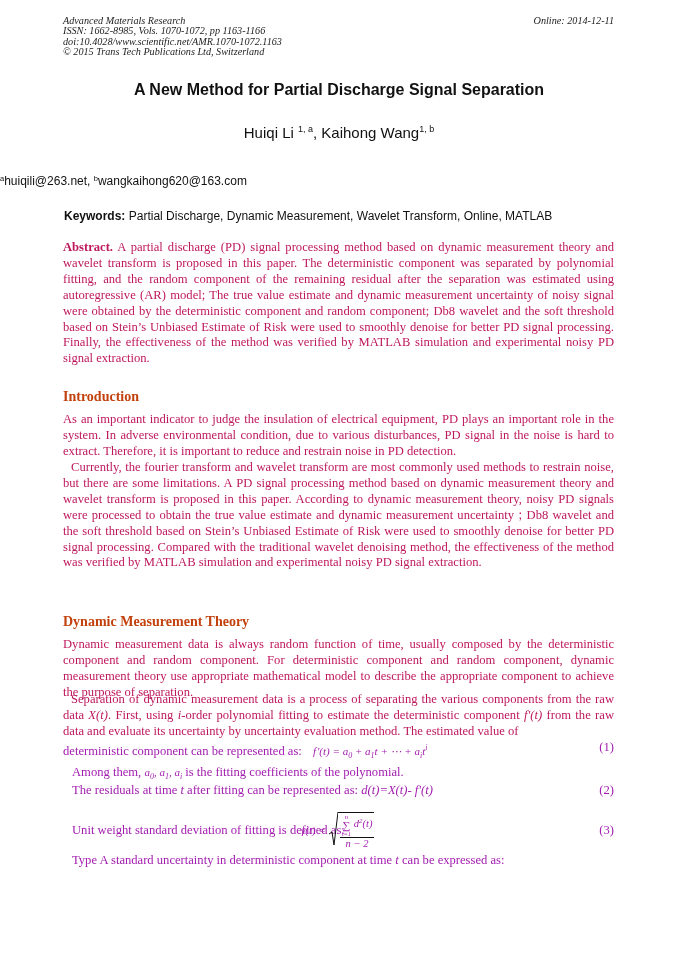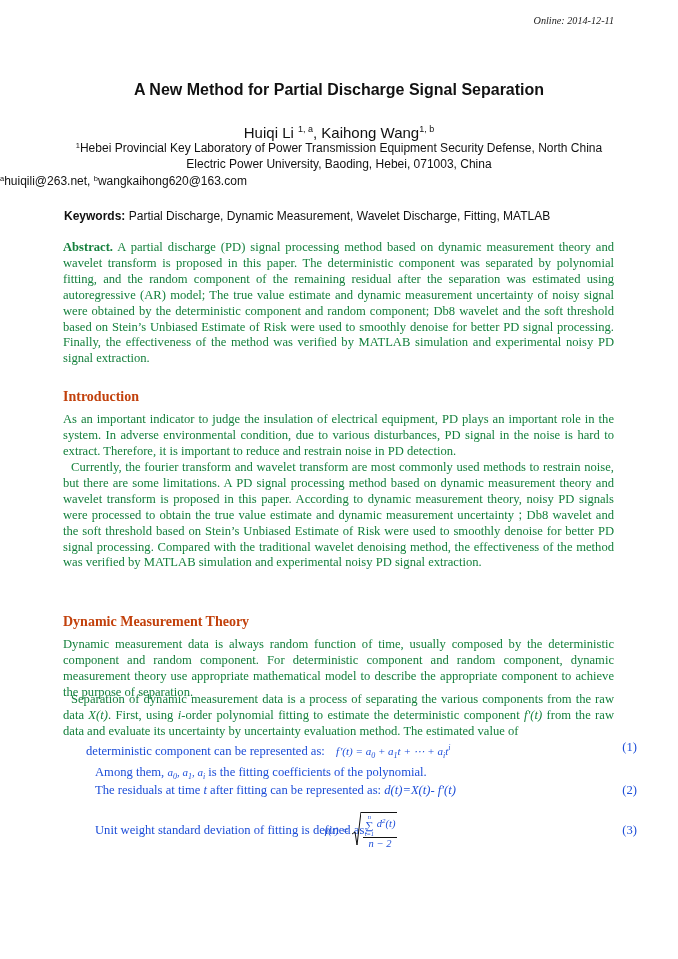--- a/index.html
+++ b/index.html
@@ -23,59 +23,61 @@
            font-family: "Liberation Sans", sans-serif; font-size: 12px; line-height: 16px; color: #111; }
   .affil sup, .emails sup { font-size: 7.5px; vertical-align: 4px; }
   .emails { position: absolute; left: 0; width: 678px; top: 174px; 
             font-family: "Liberation Sans", sans-serif; font-size: 12px; color: #111; }
 
   .keywords { position: absolute; left: 64px; top: 209px; width: 560px;
               font-family: "Liberation Sans", sans-serif; font-size: 12px; color: #111; }
   .keywords b { font-weight: bold; }
 
   .para { position: absolute; left: 63px; width: 551px; font-size: 12.6px; line-height: 15.9px;
-          text-align: justify; color: #15803d; }
+          text-align: justify; color: #be185d; }
   .para .lead { font-weight: bold; }
   .indent { text-indent: 8px; }
 
   .heading { position: absolute; left: 63px; font-weight: bold; font-size: 14px; color: #c2410c; }
 
-  .eqline { position: absolute; left: 63px; width: 551px; font-size: 12.6px; line-height: 15.9px; color: #1d4ed8; margin-left: 23px; }
+  .eqline { position: absolute; left: 63px; width: 551px; font-size: 12.6px; line-height: 15.9px; color: #a21caf; }
   .eqnum { position: absolute; right: 0; top: 0; }
   .math { font-style: italic; font-size: 11px; }
   .math sub { font-size: 8px; font-style: italic; }
   .math sup { font-size: 8px; }
   .frac { display: inline-block; vertical-align: middle; text-align: center; font-style: italic; font-size: 10.5px; }
   .frac .num { display: block; border-bottom: 1px solid #111; padding: 0 2px; line-height: 12px; }
   .frac .den { display: block; line-height: 12px; }
   .sqrt { display: inline-block; vertical-align: middle; position: relative; padding-left: 9px; }
   .sqrt .rad { position: absolute; left: 0; top: 0; bottom: 0; width: 9px; }
   .sqrt .body { border-top: 1px solid #111; display: inline-block; padding-left: 2px; }
   .sum-stack { display: inline-block; vertical-align: middle; text-align: center; font-size: 6.5px; line-height: 7px; }
   .sum-stack .sig { font-size: 11px; line-height: 10px; }
 </style>
 </head>
 <body>
 
 <div class="page">
 
+  <div class="hdr hdr-left">
+    <div>Advanced Materials Research</div>
+    <div>ISSN: 1662-8985, Vols. 1070-1072, pp 1163-1166</div>
+    <div>doi:10.4028/www.scientific.net/AMR.1070-1072.1163</div>
+    <div>© 2015 Trans Tech Publications Ltd, Switzerland</div>
+  </div>
   <div class="hdr hdr-right">Online: 2014-12-11</div>
 
   <div class="title">A New Method for Partial Discharge Signal Separation</div>
 
   <div class="authors"><span>Huiqi Li</span> <sup>1, a</sup>, <span>Kaihong Wang</span><sup>1, b</sup></div>
 
-  <div class="affil">
-    <div><sup>1</sup><span>Hebei Provincial Key Laboratory of Power Transmission Equipment Security Defense, North China</span></div>
-    <div>Electric Power University, Baoding, Hebei, 071003, China</div>
-  </div>
 
   <div class="emails"><sup>a</sup><span>huiqili@263.net</span>, <sup>b</sup><span>wangkaihong620@163.com</span></div>
 
-  <div class="keywords"><b>Keywords:</b> <span>Partial Discharge, Dynamic Measurement, Wavelet Discharge, Fitting, MATLAB</span></div>
+  <div class="keywords"><b>Keywords:</b> <span>Partial Discharge, Dynamic Measurement, Wavelet Transform, Online, MATLAB</span></div>
 
   <div class="para" style="top:240px;"><span class="lead">Abstract.</span> <span>A partial discharge (PD) signal processing method based on dynamic measurement theory and wavelet transform is proposed in this paper. The deterministic component was separated by polynomial fitting, and the random component of the remaining residual after the separation was estimated using autoregressive (AR) model; The true value estimate and dynamic measurement uncertainty of noisy signal were obtained by the deterministic component and random component; Db8 wavelet and the soft threshold based on Stein’s Unbiased Estimate of Risk were used to smoothly denoise for better PD signal processing. Finally, the effectiveness of the method was verified by MATLAB simulation and experimental noisy PD signal extraction.</span></div>
 
   <div class="heading" style="top:389px;">Introduction</div>
 
   <div class="para" style="top:412px;">As an important indicator to judge the insulation of electrical equipment, PD plays an important role in the system. In adverse environmental condition, due to various disturbances, PD signal in the noise is hard to extract. Therefore, it is important to reduce and restrain noise in PD detection.</div>
   <div class="para indent" style="top:460px;">Currently, the fourier transform and wavelet transform are most commonly used methods to restrain noise, but there are some limitations. A PD signal processing method based on dynamic measurement theory and wavelet transform is proposed in this paper. According to dynamic measurement theory, noisy PD signals were processed to obtain the true value estimate and dynamic measurement uncertainty；Db8 wavelet and the soft threshold based on Stein’s Unbiased Estimate of Risk were used to smoothly denoise for better PD signal processing. Compared with the traditional wavelet denoising method, the effectiveness of the method was verified by MATLAB simulation and experimental noisy PD signal extraction.</div>
 
   <div class="heading" style="top:614px;">Dynamic Measurement Theory</div>
 
@@ -103,15 +105,16 @@
       <span class="sqrt">
         <svg class="rad" viewBox="0 0 9 34" preserveAspectRatio="none">
             <path d="M0 22 L3 20 L5 33 L9 0" fill="none" stroke="#111" stroke-width="1"></path>
           </svg>
         <span class="body"><span class="frac"><span class="num"><span class="sum-stack"><span>n</span><span class="sig" style="display:block;">∑</span><span>t=1</span></span> d<sup style="font-size:7px;">2</sup>(t)</span><span class="den">n − 2</span></span></span>
       </span>
     </span>
     <span class="eqnum" style="top:11px;">(3)</span>
   </div>
 
+  <div class="eqline" style="top:853px; left:72px; width:542px;"><span>Type A standard uncertainty in deterministic component at time </span><i>t</i><span> can be expressed as:</span></div>
 
 
 </div>
 
 </body></html>

